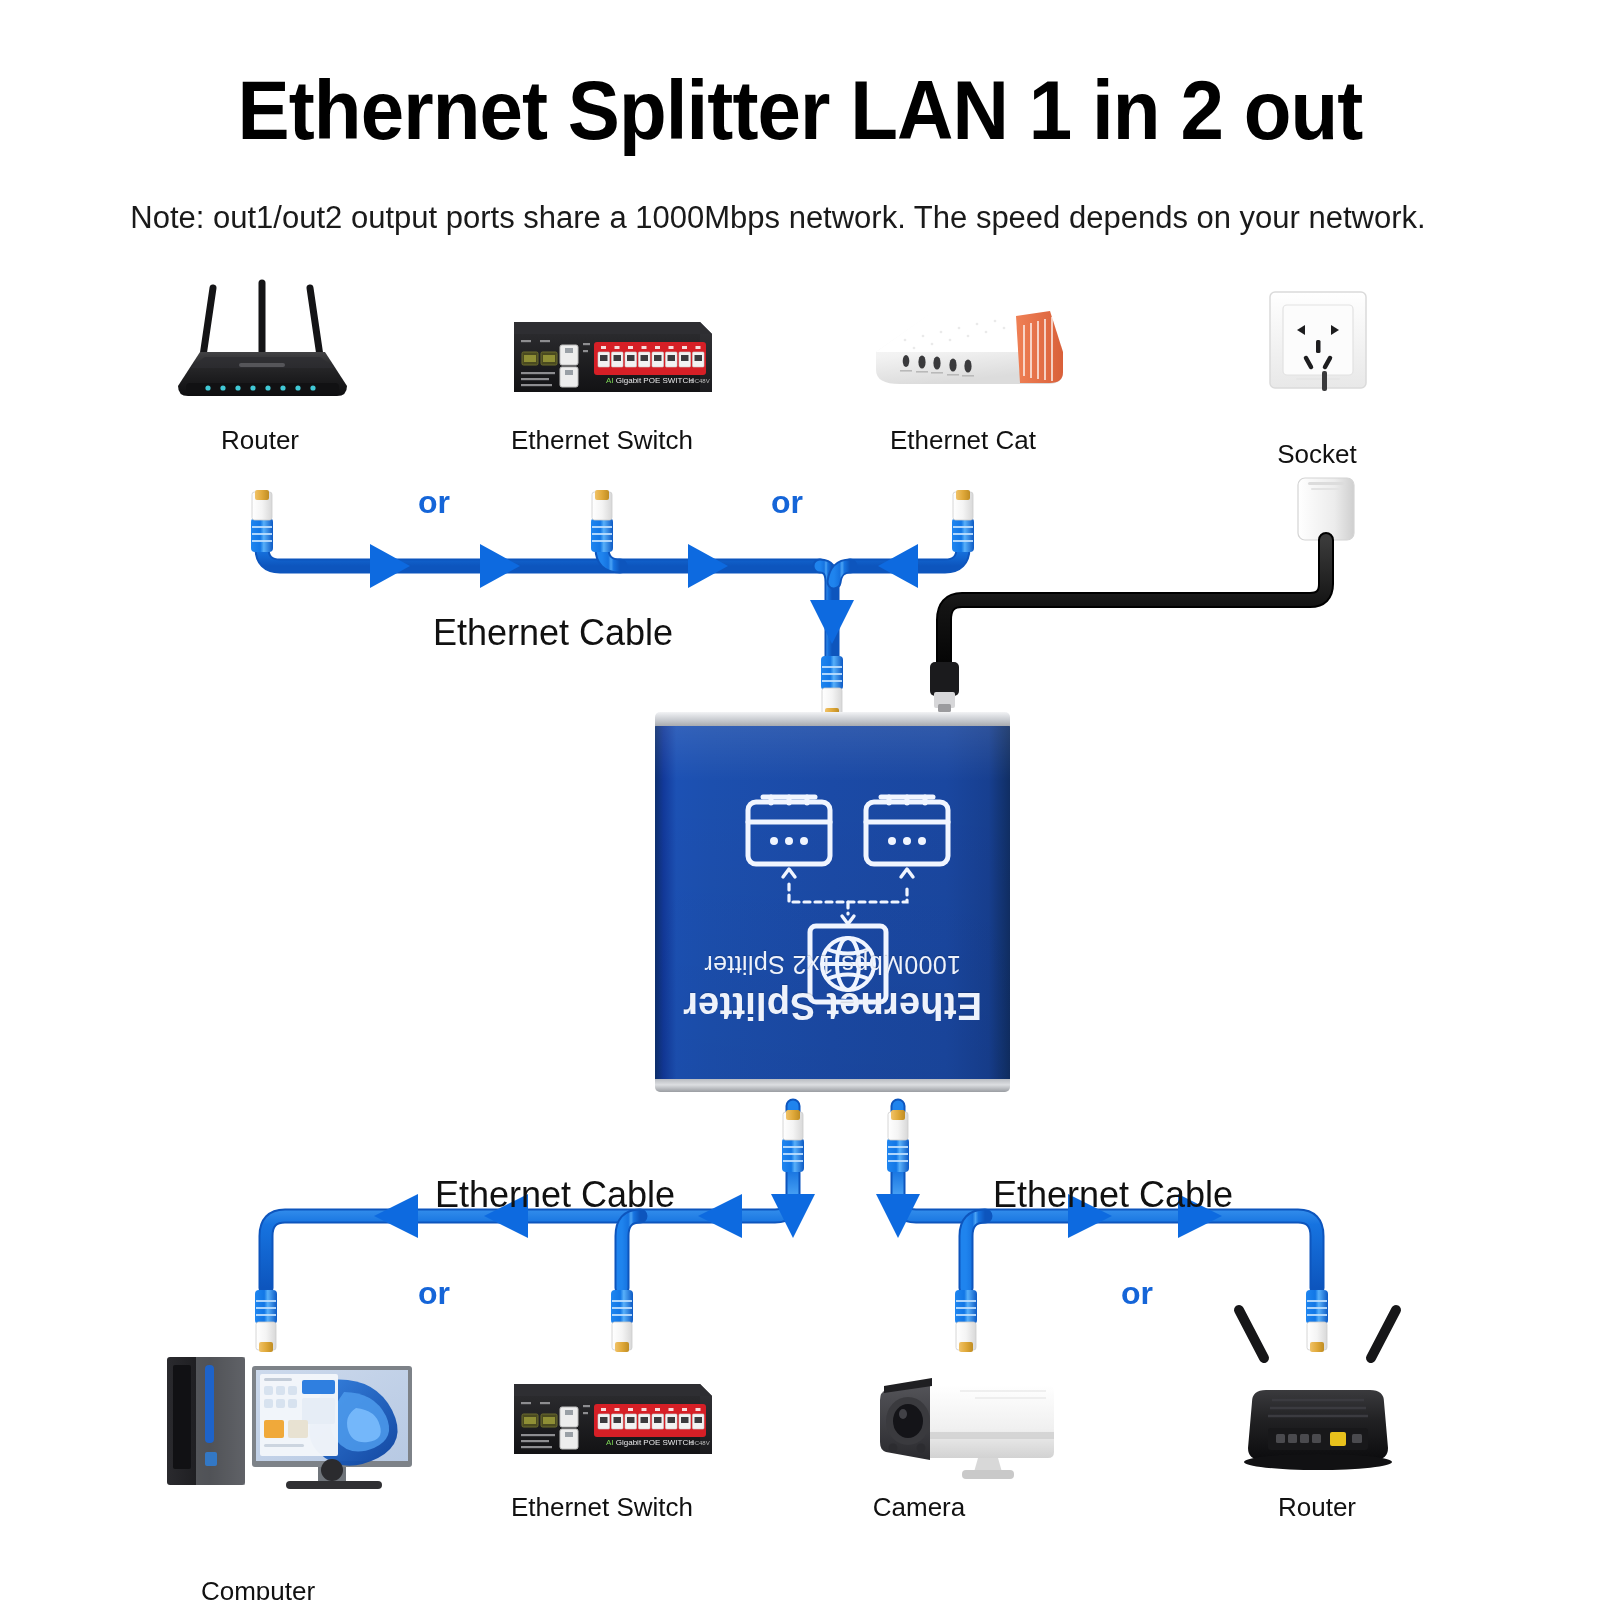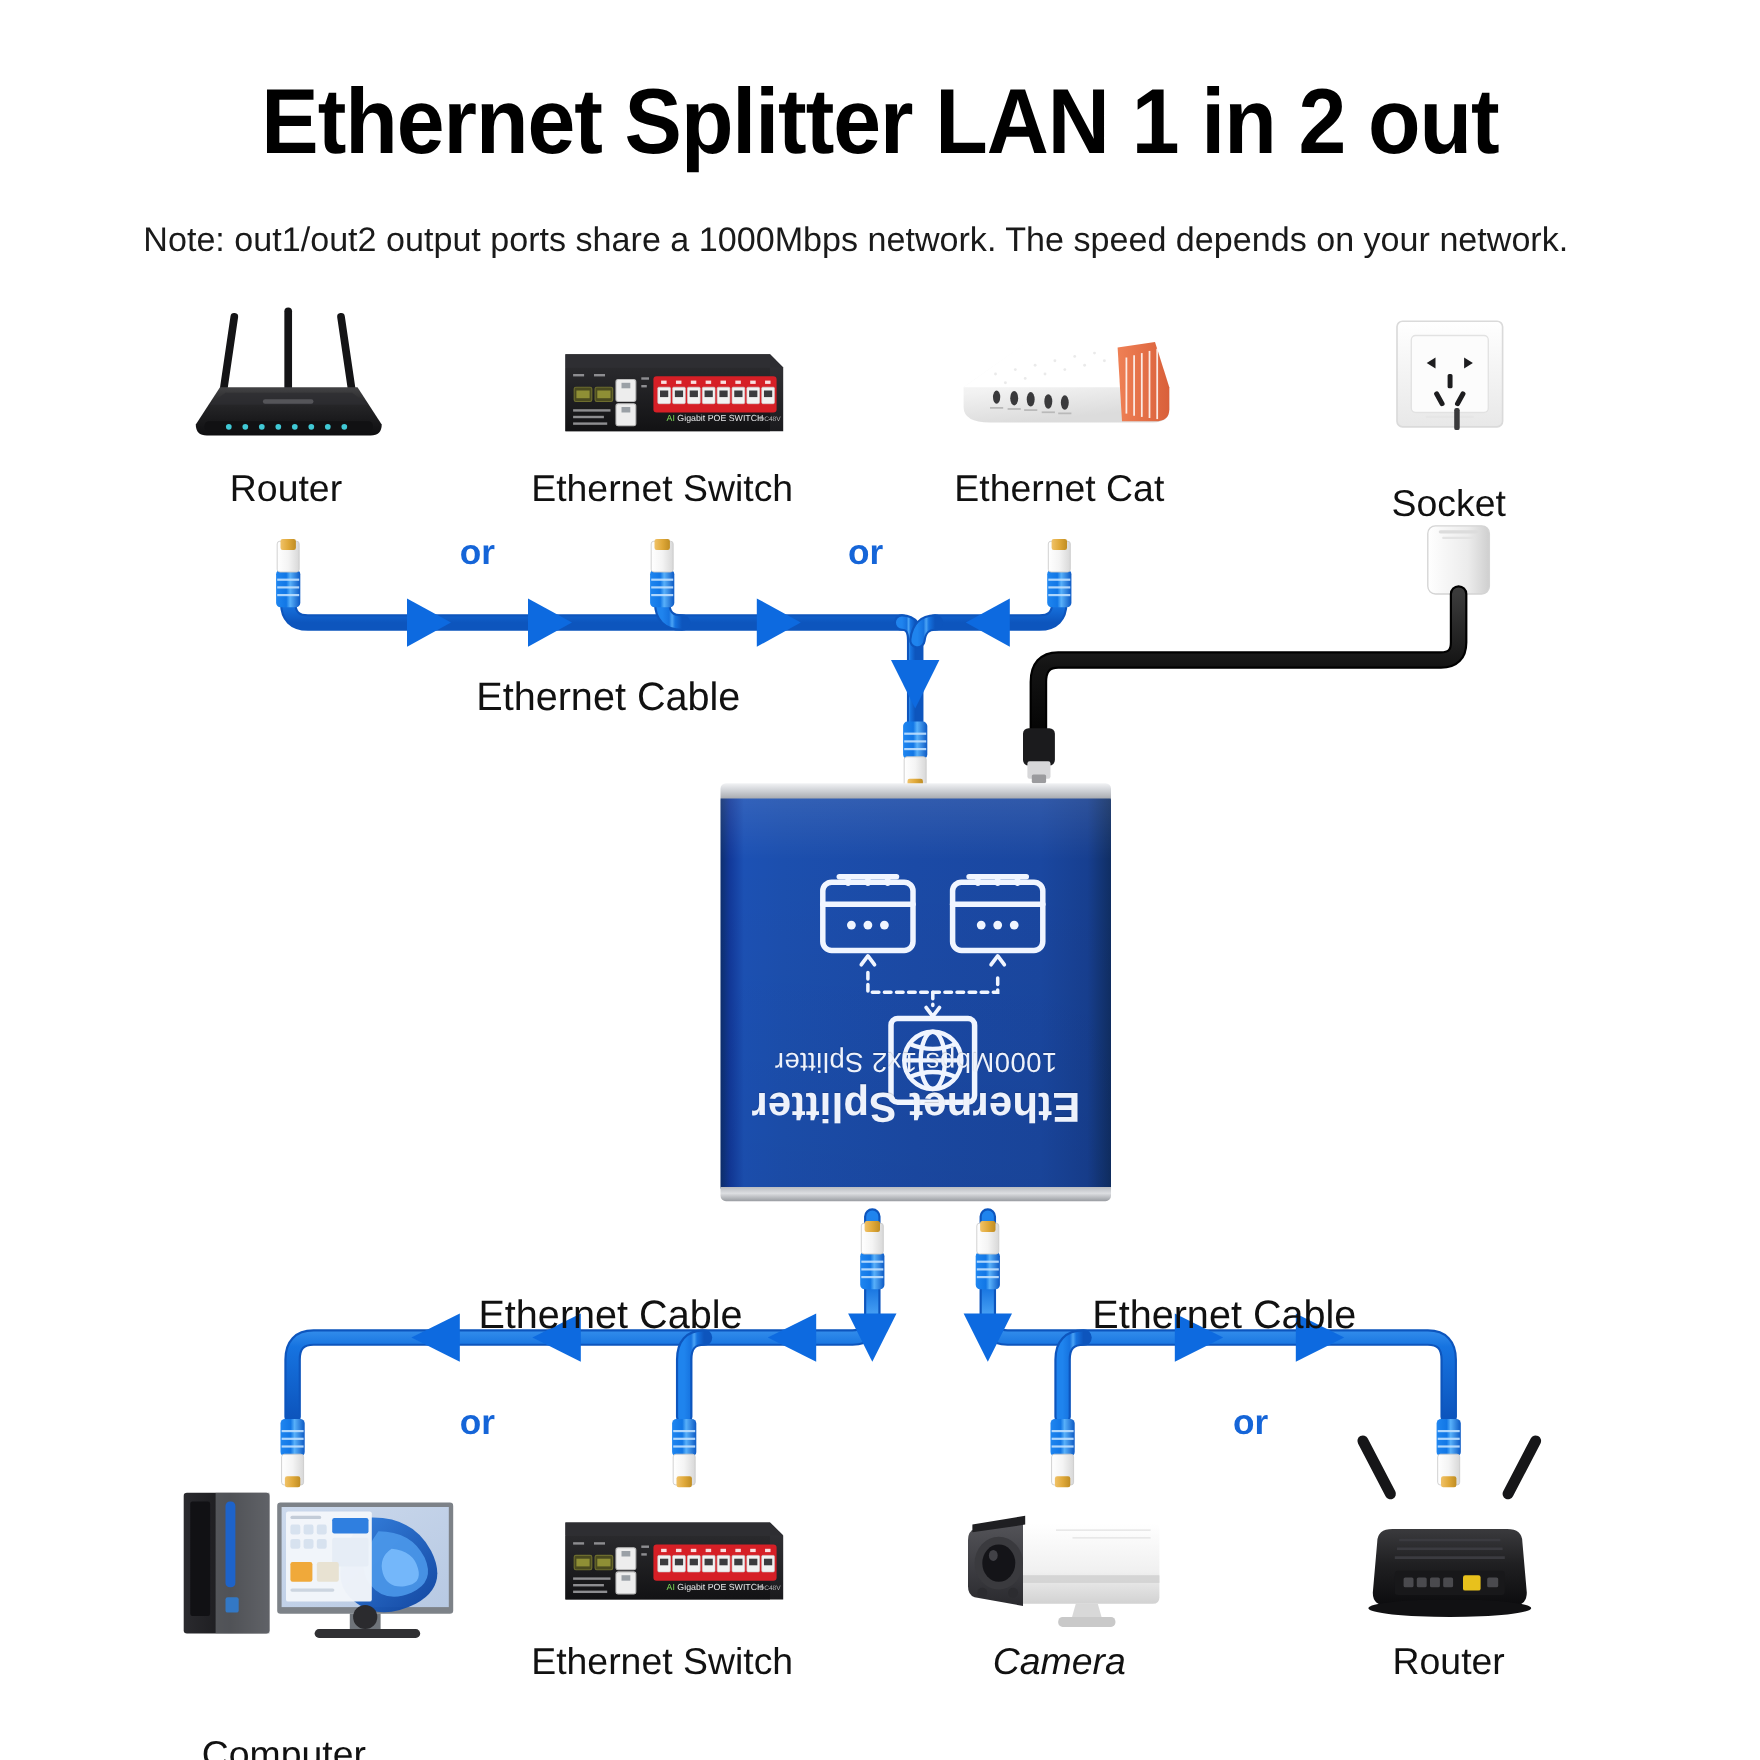--- a/index.html
+++ b/index.html
@@ -28,21 +28,21 @@
     text-align:center;
     font-size:31px;
     color:#1a1a1a;
     white-space:nowrap;
   }
 
   
   .dev-label {
     position:absolute;
     text-align:center;
-    font-size:34px;
+    font-size:26px;
     color:#111;
     white-space:nowrap;
   }
 
   
   .or-label {
     position:absolute;
     font-size:32px;
     font-weight:700;
     color:#1565d8;
@@ -696,21 +696,21 @@
   <div class="splitter-print" id="splitter-name">Ethernet Splitter</div>
 </div>
 
 <div class="dev-label" style="left:110px;  top:425px; width:300px;">Router</div>
 <div class="dev-label" style="left:452px;  top:425px; width:300px;">Ethernet Switch</div>
 <div class="dev-label" style="left:813px;  top:425px; width:300px;">Ethernet Cat</div>
 <div class="dev-label" style="left:1167px; top:425px; width:300px;margin-top:14px;">Socket</div>
 
 <div class="dev-label" style="left:108px;  top:1576px; width:300px;">Computer</div>
 <div class="dev-label" style="left:452px;  top:1492px; width:300px;">Ethernet Switch</div>
-<div class="dev-label" style="left:813px;  top:1492px; width:300px;font-style:italic;">Camera</div>
+<div class="dev-label" style="left:769px;  top:1492px; width:300px;">Camera</div>
 <div class="dev-label" style="left:1167px; top:1492px; width:300px;">Router</div>
 
 <div class="cable-label" style="left:403px;  top:612px;  width:300px;">Ethernet Cable</div>
 <div class="cable-label" style="left:405px;  top:1174px; width:300px;">Ethernet Cable</div>
 <div class="cable-label" style="left:963px;  top:1174px; width:300px;">Ethernet Cable</div>
 
 <div class="or-label" style="left:384px;  top:484px;  width:100px;">or</div>
 <div class="or-label" style="left:737px;  top:484px;  width:100px;">or</div>
 <div class="or-label" style="left:384px;  top:1275px; width:100px;">or</div>
 <div class="or-label" style="left:1087px; top:1275px; width:100px;">or</div>

